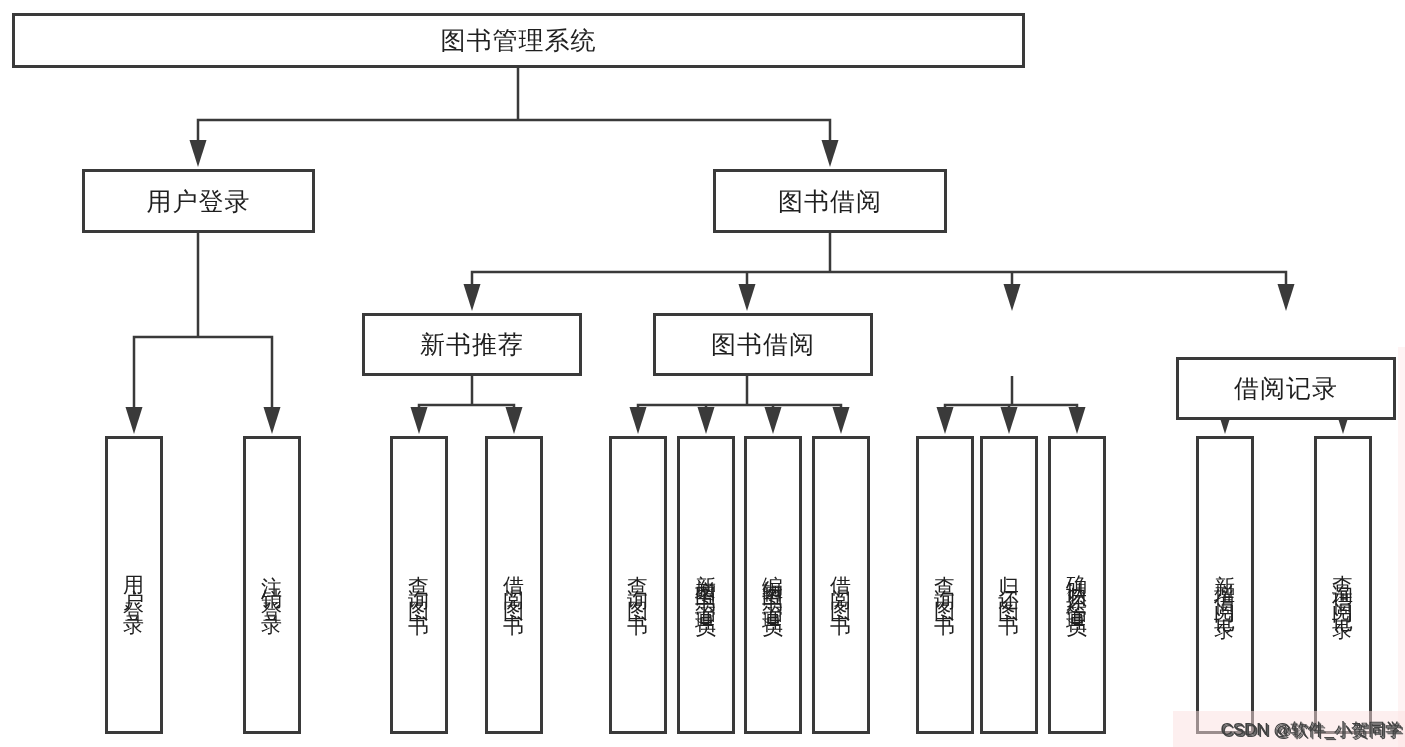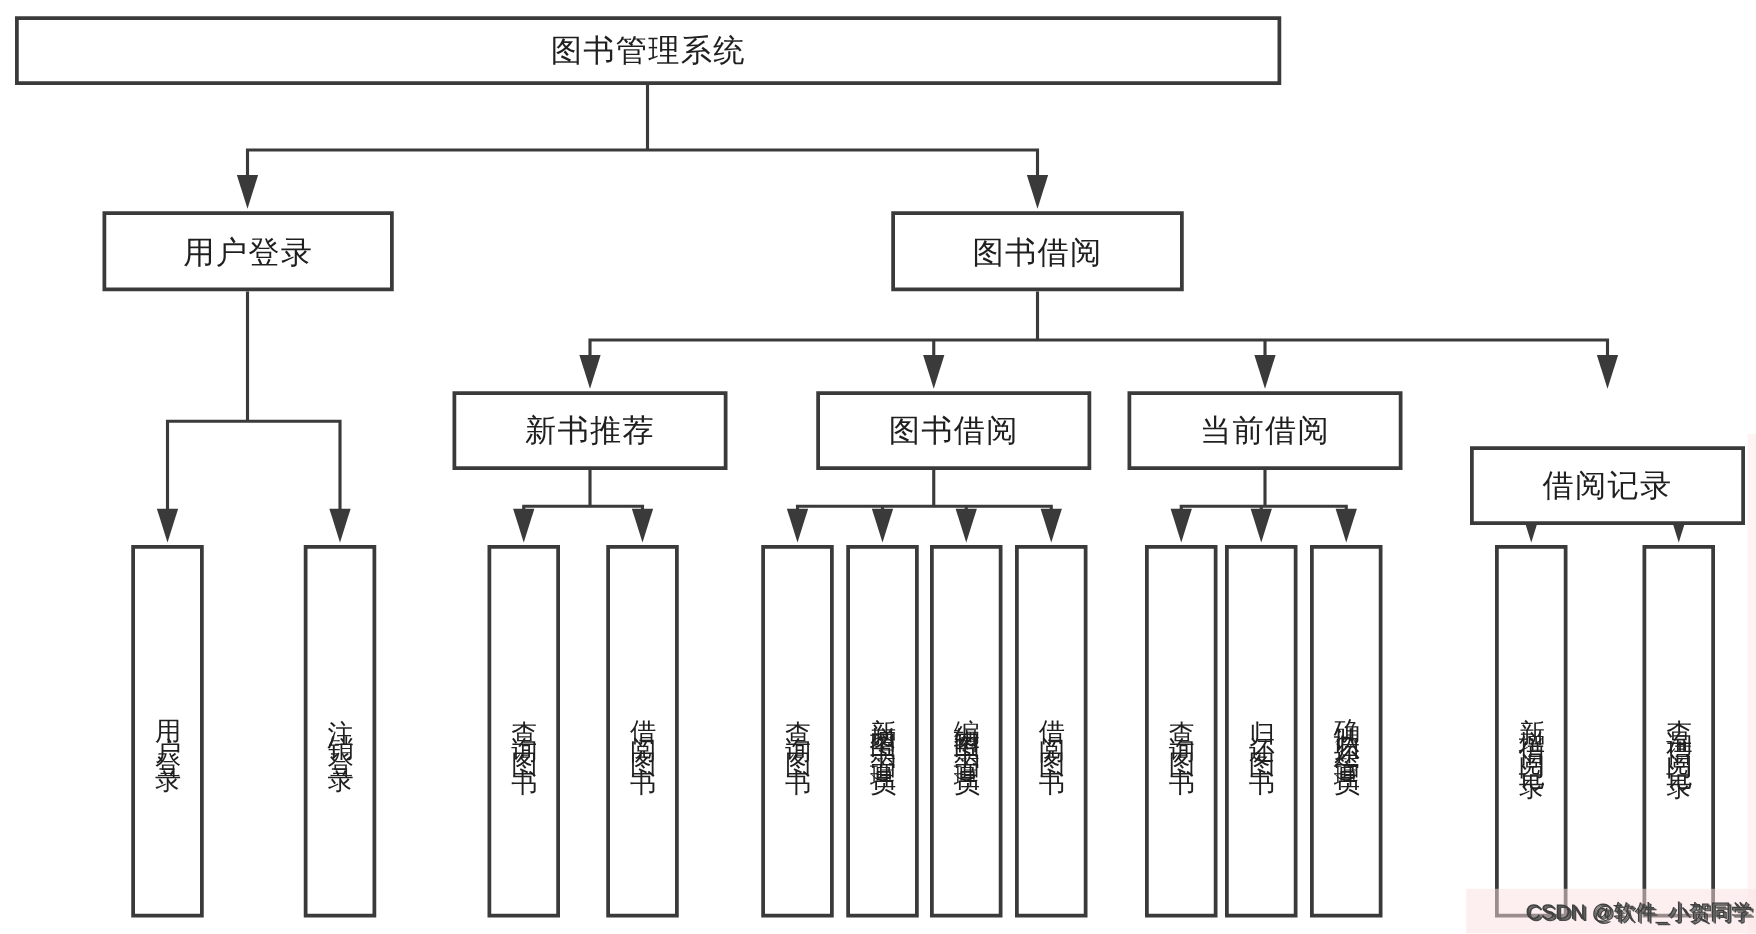--- a/index.html
+++ b/index.html
@@ -124,23 +124,20 @@
   <div class="node l2b">
     <span class="h-label">图书借阅</span>
   </div>
 
   <div class="node l3 l3a">
     <span class="h-label">新书推荐</span>
   </div>
   <div class="node l3 l3b">
     <span class="h-label">图书借阅</span>
   </div>
-  <div class="node l3 l3c">
-    <span class="h-label">当前借阅</span>
-  </div>
   <div class="node l3 l3d">
     <span class="h-label">借阅记录</span>
   </div>
 
   <div class="node leaf g1a">
     <span class="vtext">用户登录</span>
   </div>
   <div class="node leaf g1b">
     <span class="vtext">注销登录</span>
   </div>

